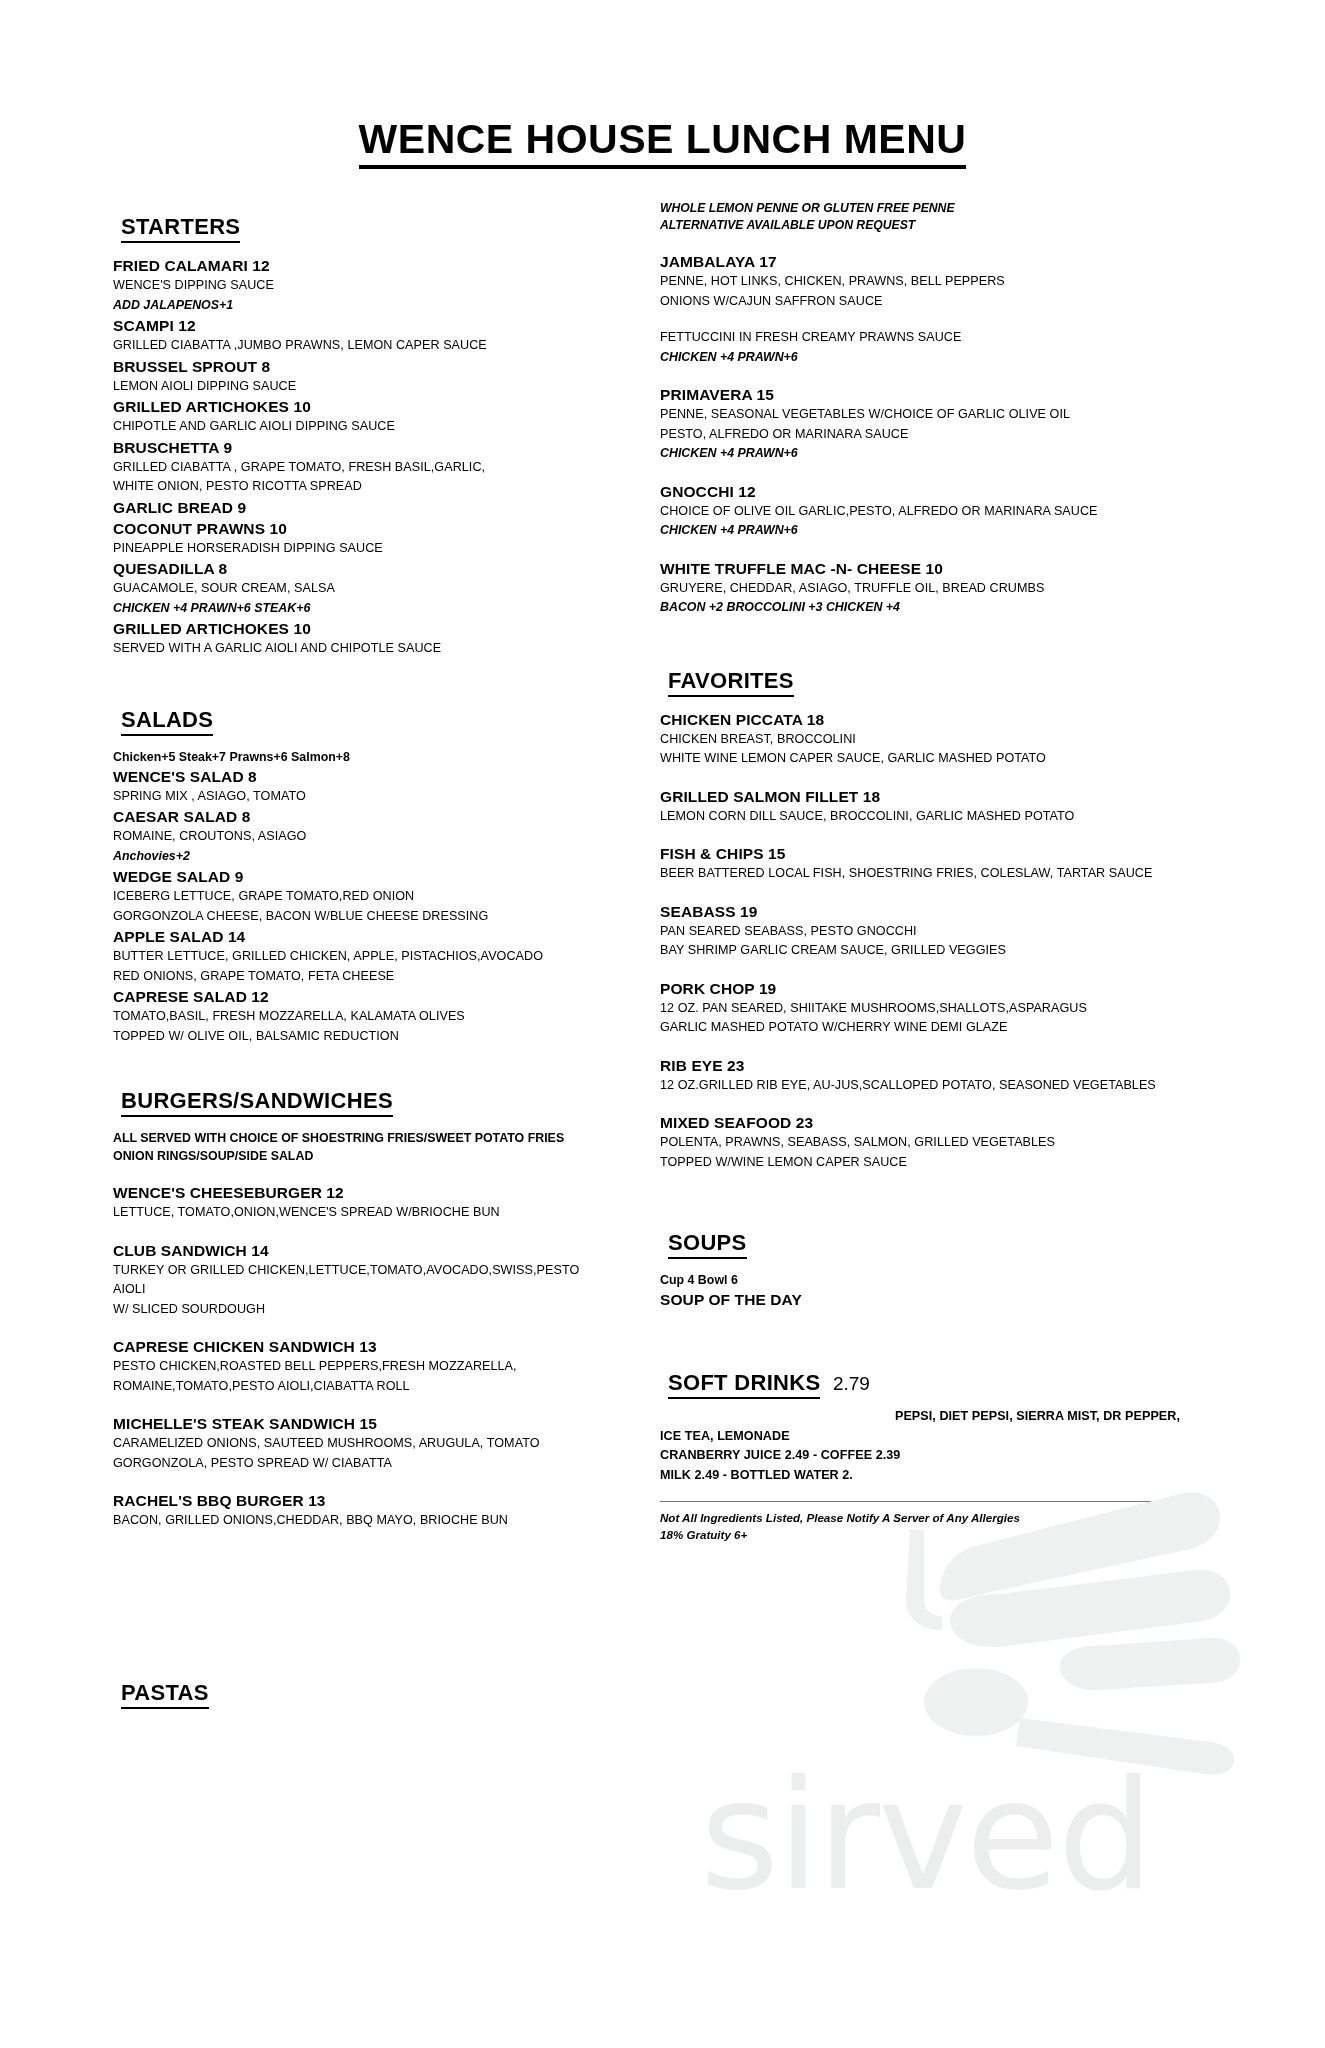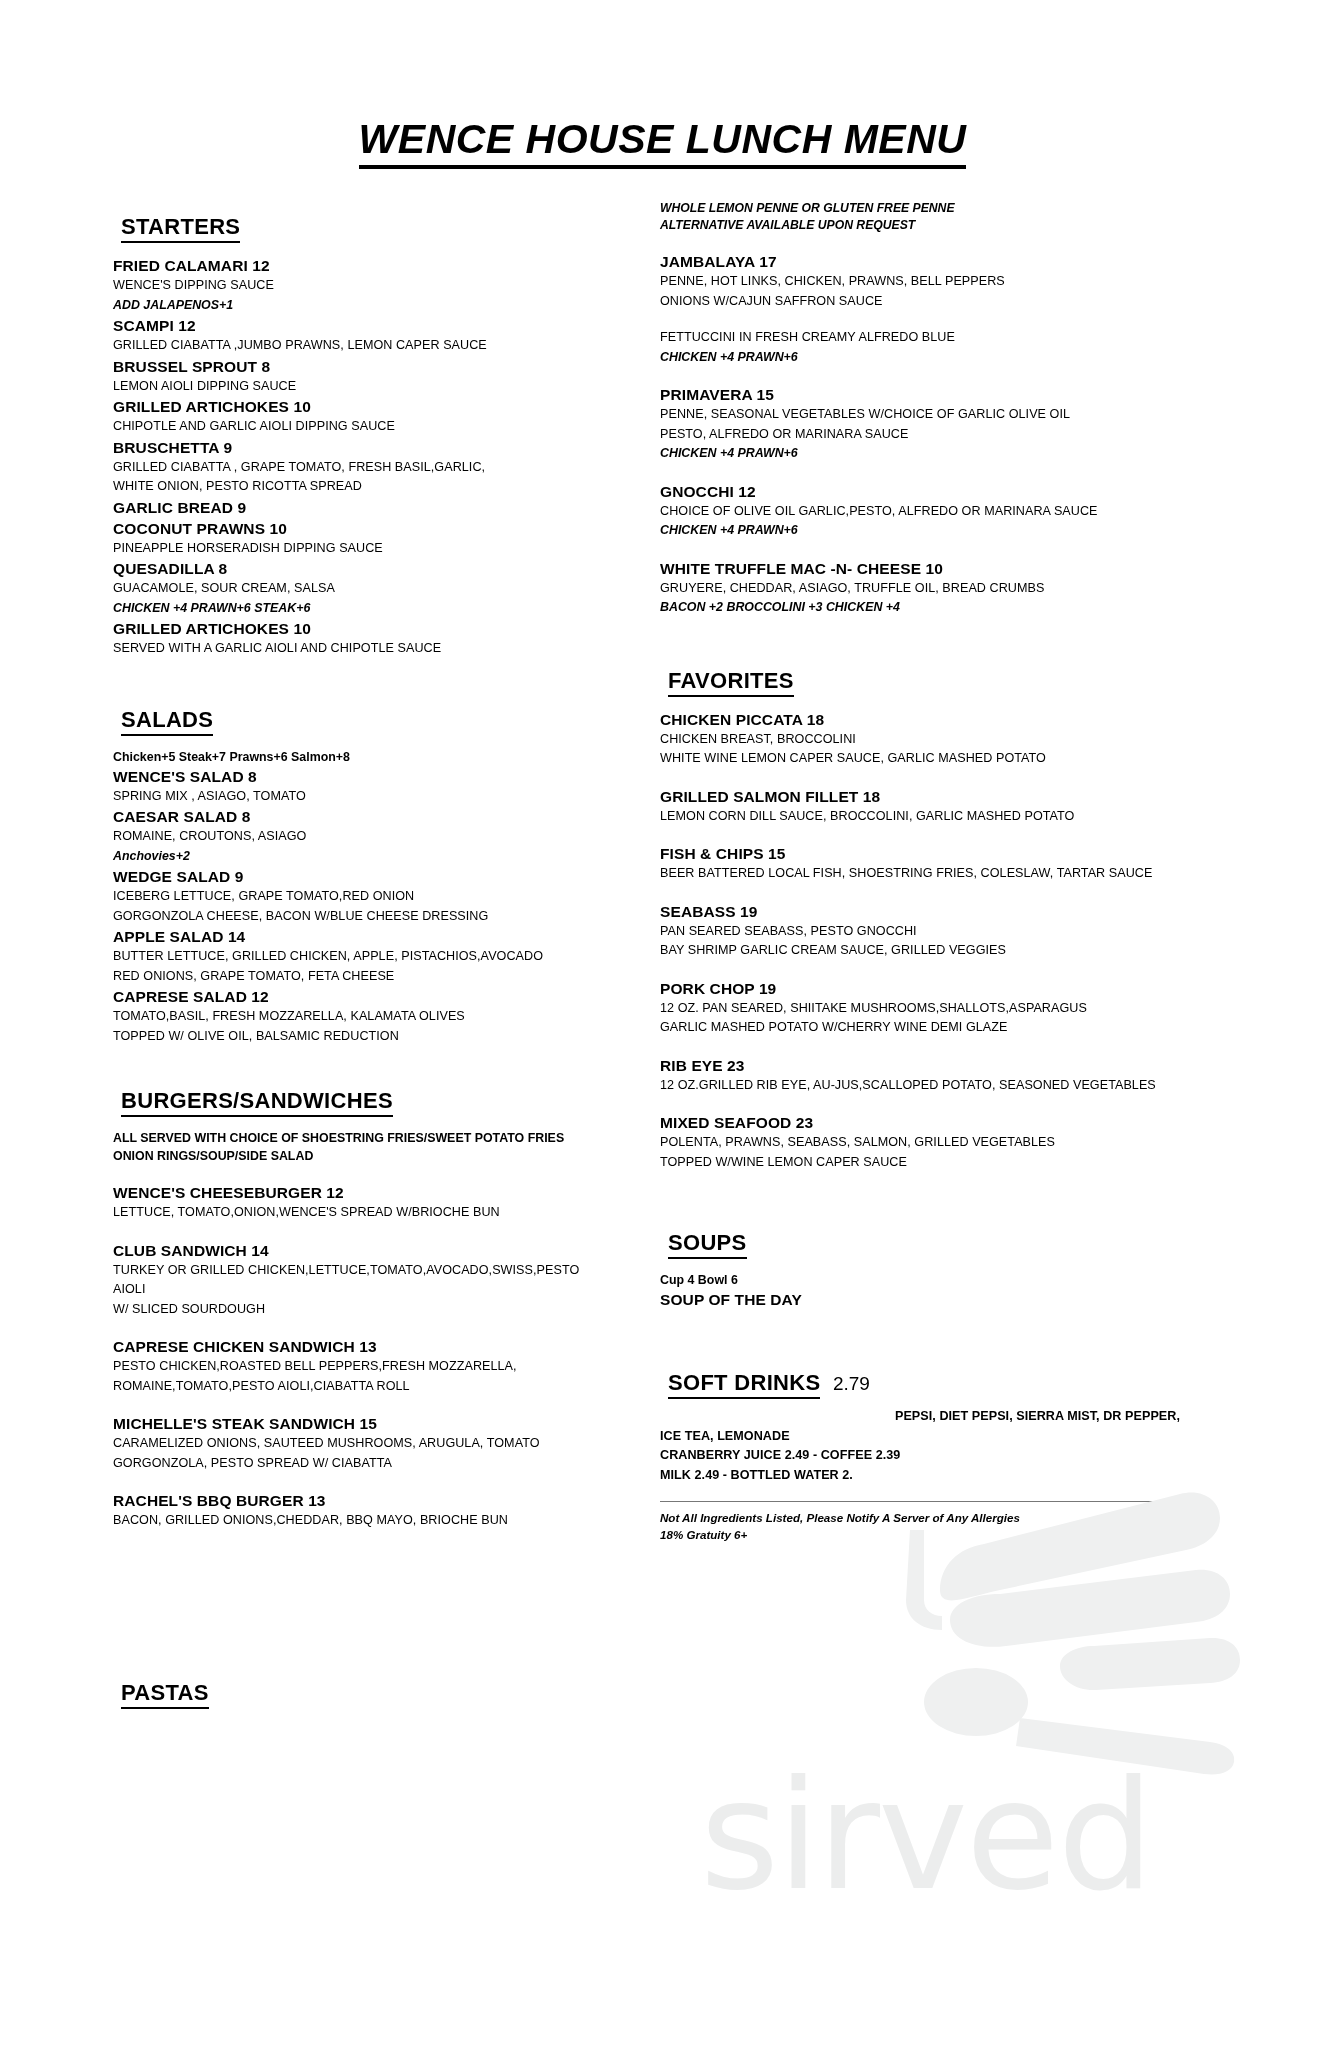--- a/index.html
+++ b/index.html
@@ -25,21 +25,20 @@
   
   .title {
     position: absolute;
     top: 116px;
     left: 0;
     width: 1325px;
     text-align: center;
     font-size: 41px;
     font-weight: bold;
     letter-spacing: 0.5px;
-    font-style: italic;
   }
   .title span {
     border-bottom: 4px solid #000;
     padding-bottom: 3px;
   }
 
   
   .col-left {
     position: absolute;
     top: 206px;
@@ -272,21 +271,21 @@
 
     <div class="pasta-note">WHOLE LEMON PENNE OR GLUTEN FREE PENNE</div>
     <div class="pasta-note">ALTERNATIVE AVAILABLE UPON REQUEST</div>
 
     <div class="item sp-item">
       <div class="item-name">JAMBALAYA  17</div>
       <div class="item-desc">PENNE, HOT LINKS, CHICKEN, PRAWNS, BELL PEPPERS</div>
       <div class="item-desc">ONIONS W/CAJUN SAFFRON SAUCE</div>
     </div>
     <div class="item sp-item">
-      <div class="item-desc">FETTUCCINI IN FRESH CREAMY ALFREDO BLUE</div>
+      <div class="item-desc">FETTUCCINI IN FRESH CREAMY PRAWNS SAUCE</div>
       <div class="item-add">CHICKEN +4  PRAWN+6</div>
     </div>
     <div class="item sp-item">
       <div class="item-name">PRIMAVERA 15</div>
       <div class="item-desc">PENNE, SEASONAL VEGETABLES W/CHOICE OF GARLIC OLIVE OIL</div>
       <div class="item-desc"> PESTO, ALFREDO OR MARINARA SAUCE</div>
       <div class="item-add">CHICKEN +4  PRAWN+6</div>
     </div>
     <div class="item sp-item">
       <div class="item-name">GNOCCHI  12</div>

